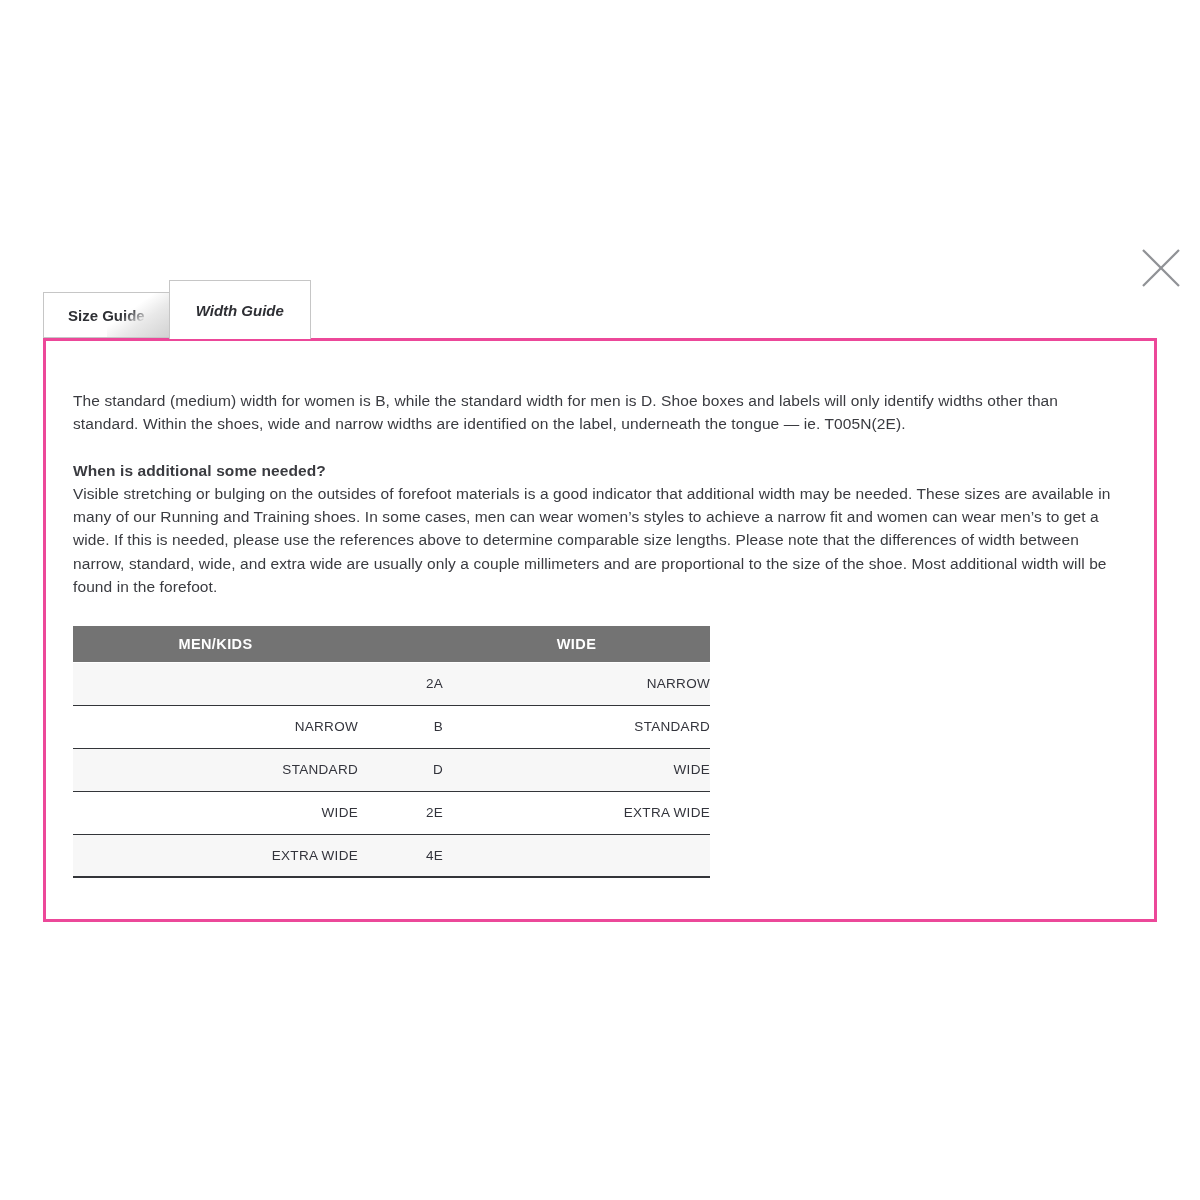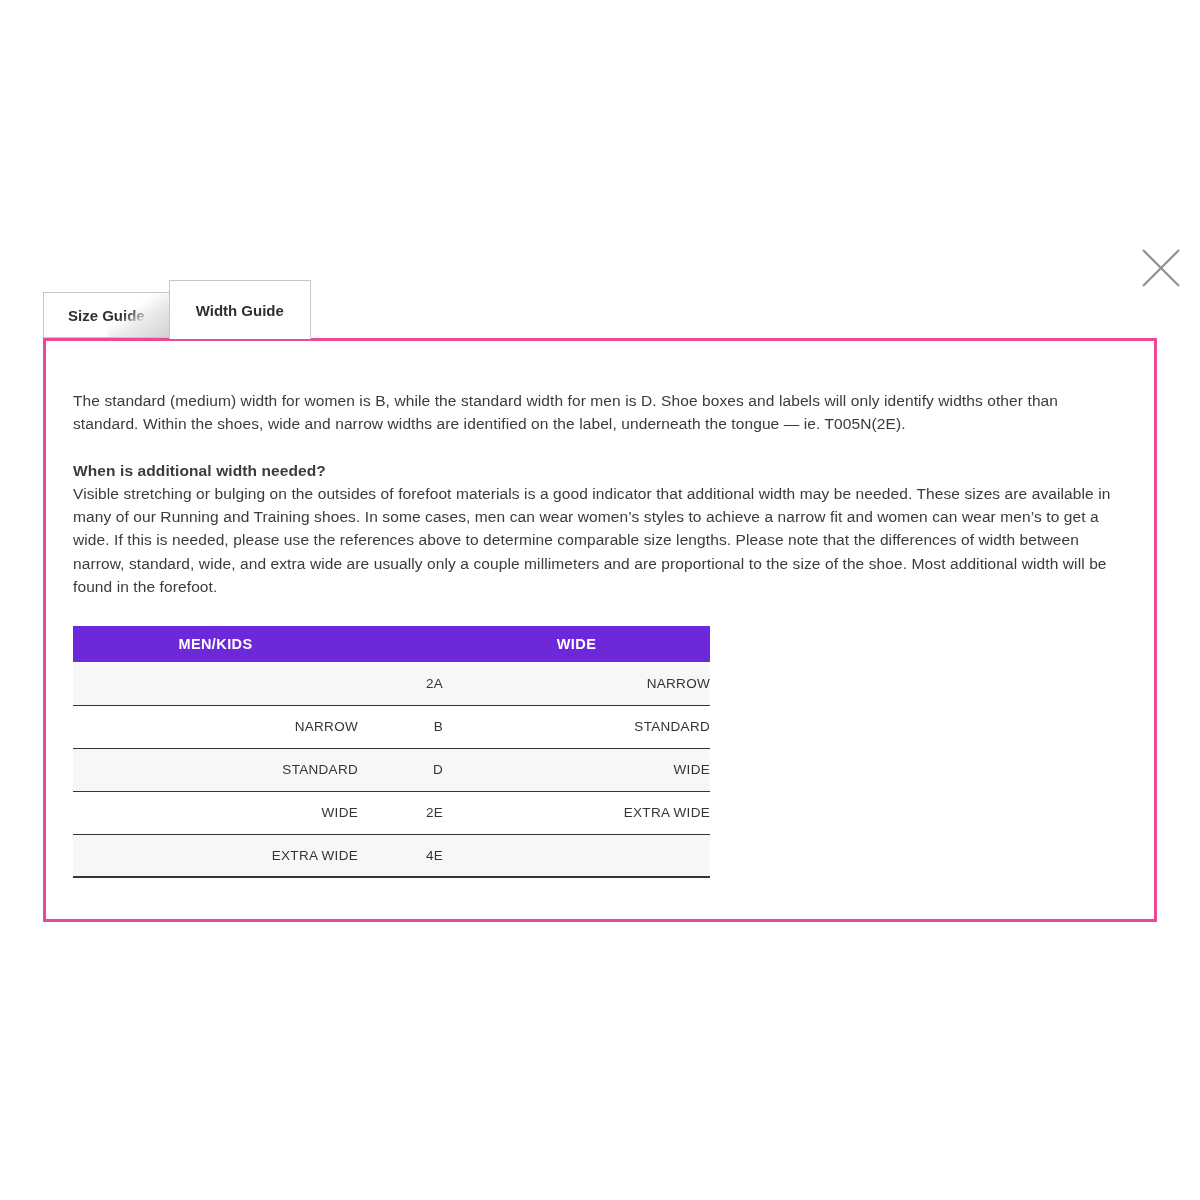--- a/index.html
+++ b/index.html
@@ -55,20 +55,21 @@
     background: linear-gradient(to left top, #d2d2d2 0%, #e9e9e9 38%, rgba(255,255,255,0) 62%);
     pointer-events: none;
   }
   .tab-active {
     height: 59px;
     padding: 12px 26px;
     border: 1px solid #c6c6c6;
     border-bottom: none;
     margin-bottom: -1px;
     z-index: 3;
+    font-style: italic;
   }
 
   
   .panel {
     position: absolute;
     left: 43px; top: 338px;
     width: 1114px; height: 584px;
     background: #ffffff;
     border: 3px solid #ec4899;
     padding: 48px 27px 0 27px;
@@ -87,21 +88,21 @@
   .width-table {
     width: 637px;
     margin-top: 28px;
     border-collapse: collapse;
     table-layout: fixed;
   }
   .width-table col.c1 { width: 285px; }
   .width-table col.c2 { width: 85px; }
   .width-table col.c3 { width: 267px; }
   .width-table thead th {
-    background: #6d28d9;
+    background: #737373;
     color: #ffffff;
     font-size: 14.5px;
     font-weight: bold;
     letter-spacing: 0.4px;
     height: 36px;
     text-align: center;
     vertical-align: middle;
   }
   .width-table tbody td {
     height: 43px;
@@ -133,21 +134,21 @@
   <div class="tab tab-inactive">
     <span>Size Guide</span>
   </div>
   <div class="tab tab-active">
     <span>Width Guide</span>
   </div>
 </div>
 
 <div class="panel">
   <p class="intro">The standard (medium) width for women is B, while the standard width for men is D. Shoe boxes and labels will only identify widths other than standard. Within the shoes, wide and narrow widths are identified on the label, underneath the tongue — ie. T005N(2E).</p>
-  <p class="subheading">When is additional width needed?</p>
+  <p class="subheading">When is additional some needed?</p>
   <p>Visible stretching or bulging on the outsides of forefoot materials is a good indicator that additional width may be needed. These sizes are available in many of our Running and Training shoes. In some cases, men can wear women’s styles to achieve a narrow fit and women can wear men’s to get a wide. If this is needed, please use the references above to determine comparable size lengths. Please note that the differences of width between narrow, standard, wide, and extra wide are usually only a couple millimeters and are proportional to the size of the shoe. Most additional width will be found in the forefoot.</p>
 
   <table class="width-table">
     <colgroup>
       <col class="c1">
         <col class="c2">
         <col class="c3">
     </colgroup>
     <thead>
       <tr>

